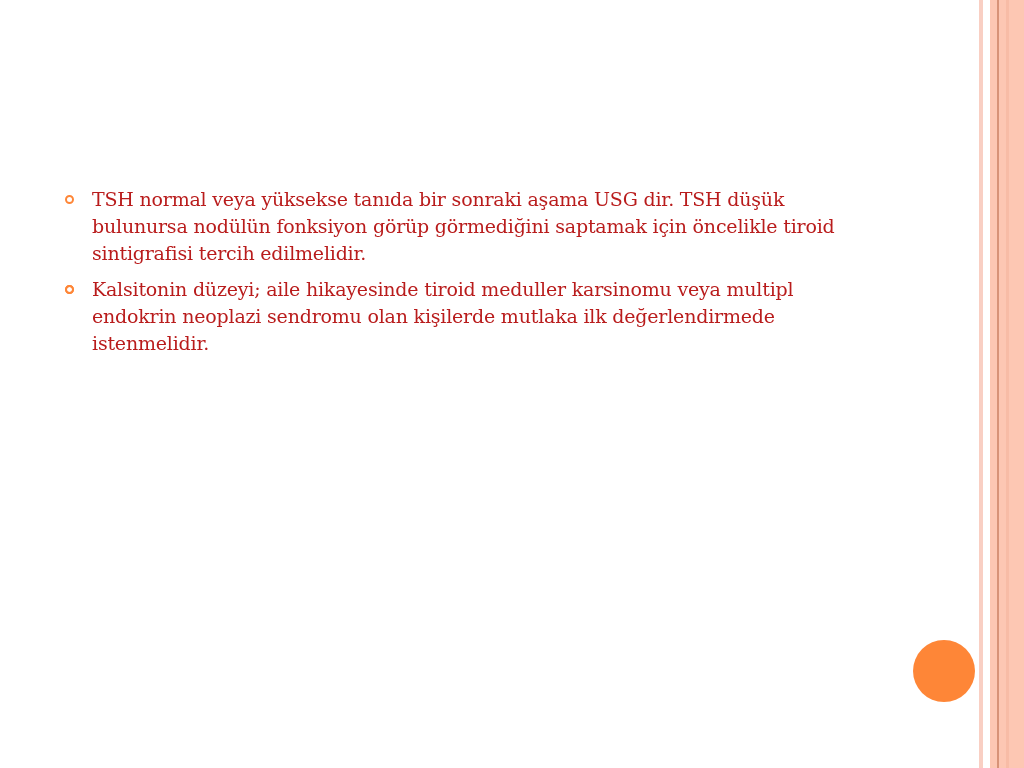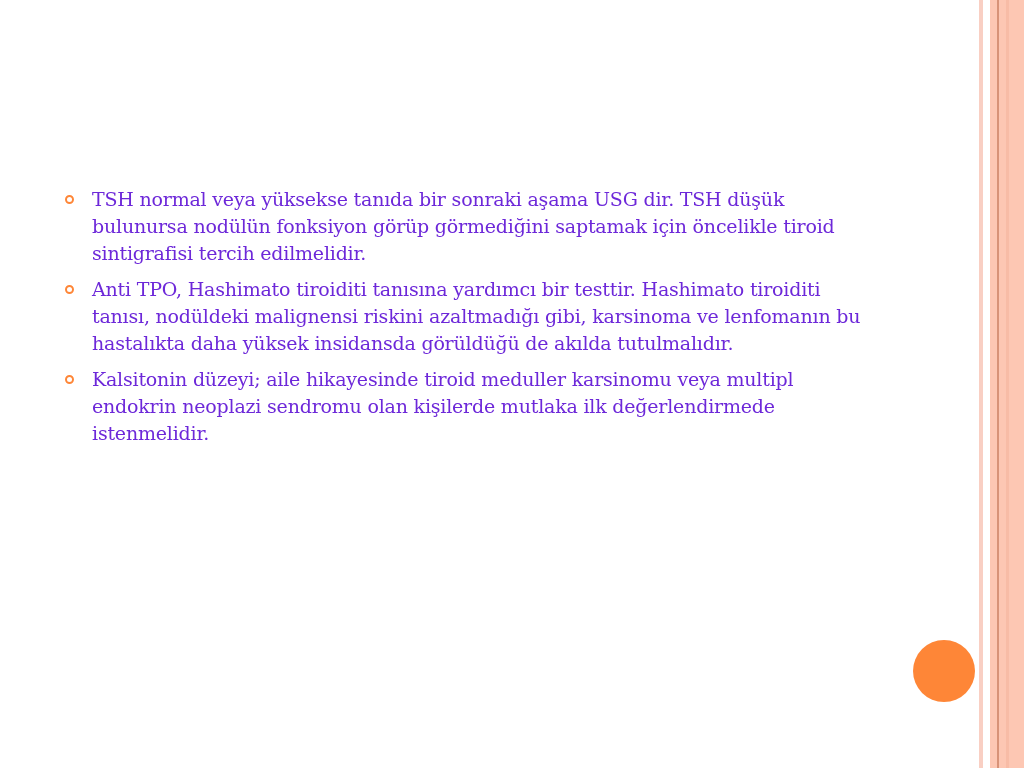--- a/index.html
+++ b/index.html
@@ -15,21 +15,21 @@
   .s4 { left: 1006px; width: 3px; background: #f8bca6; }
   .circle {
     position: absolute; left: 913px; top: 640px; width: 62px; height: 62px;
     border-radius: 50%; background: #fe8637;
   }
   .content {
     position: absolute; left: 62px; top: 186px; width: 820px;
   }
   .bullet-item {
     position: relative; padding-left: 30px;
-    font-size: 19px; line-height: 27px; color: #6d28d9;
+    font-size: 19px; line-height: 27px; color: #b91c1c;
     margin-bottom: 9px; letter-spacing: -0.2px;
   }
   .bullet {
     position: absolute; left: 3px; top: 9px; width: 5px; height: 5px;
     border: 2.3px solid #fe8637; border-radius: 50%;
   }
 </style>
 </head>
 <body>
 
@@ -39,19 +39,18 @@
 <div class="stripe s4"></div>
 <div class="circle"></div>
 
 <div class="content">
   <div class="bullet-item">
     <span class="bullet"></span>
     <span>TSH normal veya yüksekse tanıda bir sonraki aşama USG dir. TSH düşük bulunursa nodülün fonksiyon görüp görmediğini saptamak için öncelikle tiroid sintigrafisi tercih edilmelidir.</span>
   </div>
   <div class="bullet-item">
     <span class="bullet"></span>
-    <span>Anti TPO, Hashimato tiroiditi tanısına yardımcı bir testtir. Hashimato tiroiditi tanısı, nodüldeki malignensi riskini azaltmadığı gibi, karsinoma ve lenfomanın bu hastalıkta daha yüksek insidansda görüldüğü de akılda tutulmalıdır.</span>
   </div>
   <div class="bullet-item">
     <span class="bullet"></span>
     <span>Kalsitonin düzeyi; aile hikayesinde tiroid meduller karsinomu veya multipl endokrin neoplazi sendromu olan kişilerde mutlaka ilk değerlendirmede istenmelidir.</span>
   </div>
 </div>
 
 </body></html>

